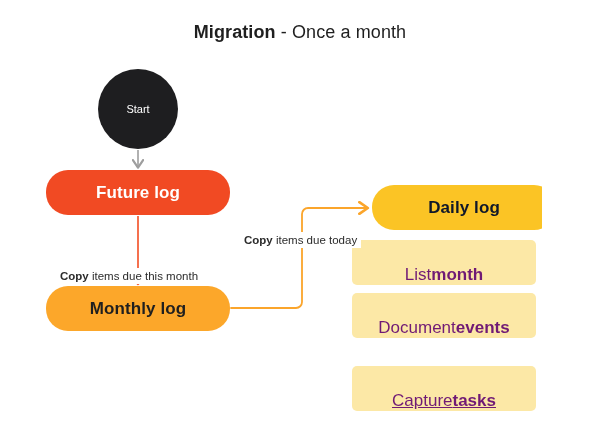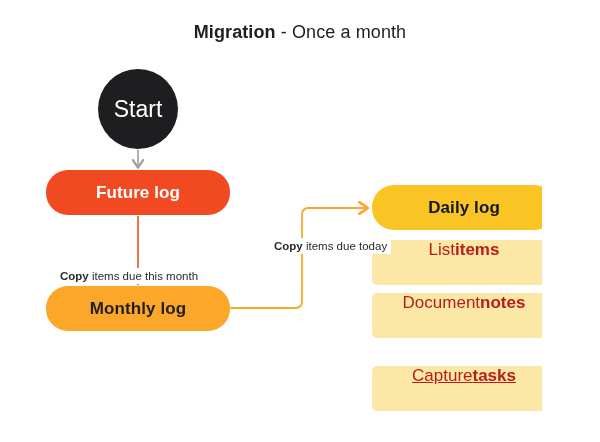--- a/index.html
+++ b/index.html
@@ -43,21 +43,21 @@
     left: 98px;
     top: 69px;
     width: 80px;
     height: 80px;
     border-radius: 50%;
     background: #1e1e20;
     color: #ffffff;
     display: flex;
     align-items: center;
     justify-content: center;
-    font-size: 23px;
+    font-size: 11px;
     font-weight: 400;
   }
 
   
   .pill {
     position: absolute;
     display: flex;
     align-items: center;
     justify-content: center;
     border-radius: 22px;
@@ -87,28 +87,28 @@
     left: 372px;
     top: 185px;
     width: 184px;
     height: 45px;
     background: #FBC425;
     color: #0f172a;
     border-radius: 22px;
   }
   .sub-box {
     position: absolute;
-    left: 372px;
+    left: 352px;
     width: 184px;
     height: 45px;
     background: #FCE8A6;
-    color: #b91c1c;
+    color: #701a75;
     border-radius: 5px;
     display: flex;
-    align-items: flex-start;
+    align-items: flex-end;
     justify-content: center;
     font-size: 17px;
     font-weight: 400;
     white-space: nowrap;
   }
   .sub-box .strong { font-weight: 700; }
   #sub-box-0 { top: 240px; }
   #sub-box-1 { top: 293px; }
   #sub-box-2 { top: 366px; text-decoration: underline; }
 
@@ -123,22 +123,21 @@
     font-weight: 400;
   }
   .edge-label .strong { font-weight: 700; }
   #label-month {
     left: 56px;
     top: 240px;
     margin-top: 28px;
   }
   #label-today {
     left: 240px;
-    top: 238px;
-    margin-left: 30px;
+    top: 232px;
   }
 
   
   #connectors {
     position: absolute;
     left: 0;
     top: 0;
     width: 600px;
     height: 442px;
     pointer-events: none;
@@ -184,25 +183,25 @@
   <div class="pill" id="future-log">
     <span>Future log</span>
   </div>
 
   <div class="pill" id="daily-log">
     <span>Daily log</span>
   </div>
 
   <div class="sub-box" id="sub-box-0">
     <span>List </span>
-      <span class="strong">items</span>
+      <span class="strong">month</span>
   </div>
   <div class="sub-box" id="sub-box-1">
     <span>Document </span>
-      <span class="strong">notes</span>
+      <span class="strong">events</span>
   </div>
   <div class="sub-box" id="sub-box-2">
     <span>Capture </span>
       <span class="strong">tasks</span>
   </div>
 
   <div class="edge-label" id="label-month">
     <span class="strong">Copy</span><span> items due this month</span>
   </div>
   <div class="edge-label" id="label-today">

